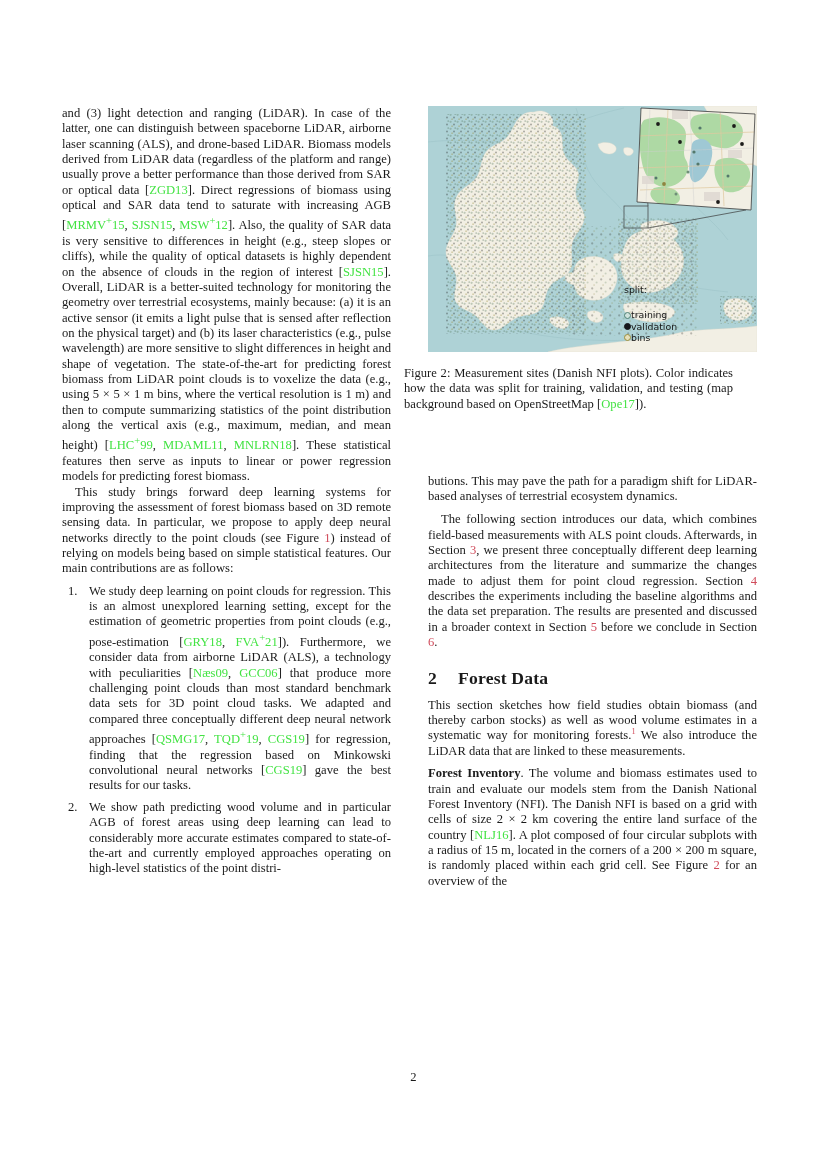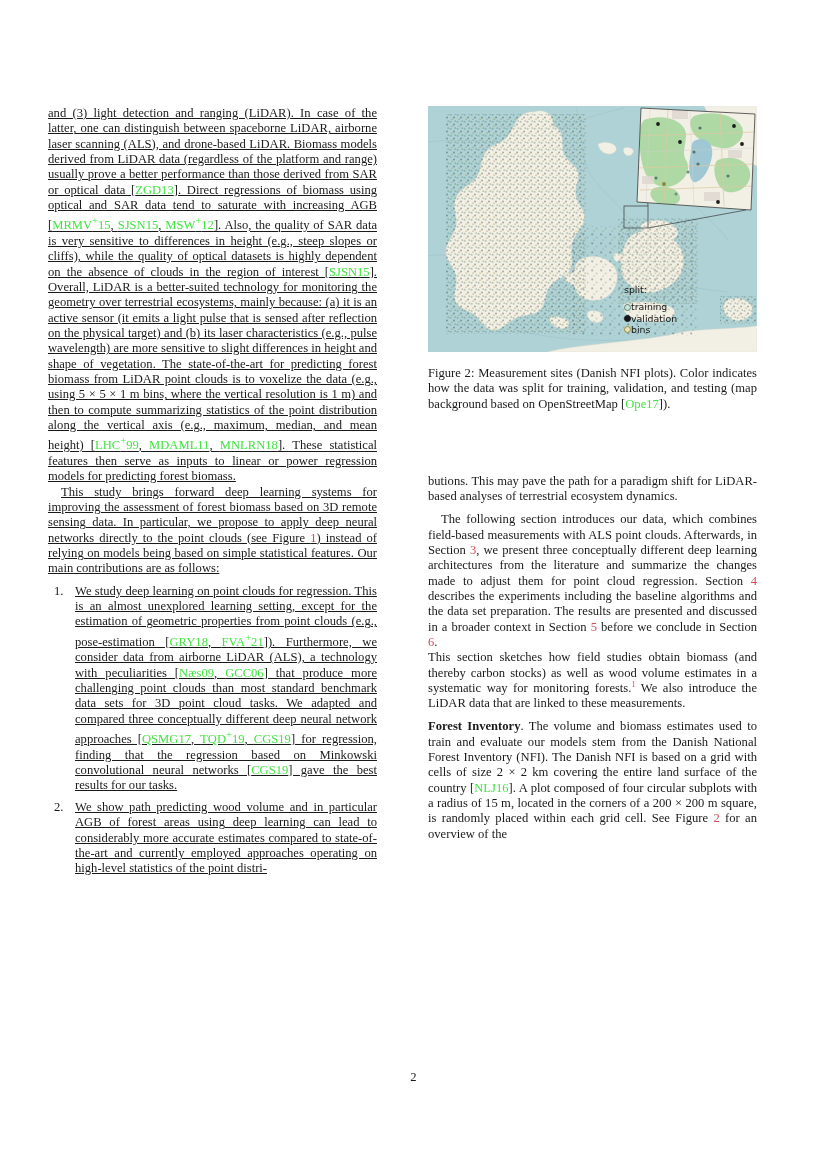--- a/index.html
+++ b/index.html
@@ -24,21 +24,21 @@
   .col {
     position: absolute;
     top: 106px;
     width: 329px;
     font-size: 12.6px;
     line-height: 15.35px;
     text-align: justify;
     text-justify: inter-word;
     hyphens: manual;
   }
-  .col-left  { left: 48px; text-decoration: underline; }
+  .col-left  { left: 62px; }
 
   p { margin: 0; text-indent: 0; }
   p.indent { text-indent: 13px; }
   p.gap { margin-top: 7.5px; }
 
   .cite { color: #43e343; }
   .ref  { color: #d04a5a; }
 
   sup.fn {
     color: #d04a5a;
@@ -88,32 +88,32 @@
     position: absolute;
     left: 196px;
     top: 178px;
     font-family: "DejaVu Sans", "Liberation Sans", sans-serif;
     font-size: 9.4px;
     line-height: 11.4px;
     color: #141414;
     white-space: nowrap;
   }
   .legend .lrow { display: flex; align-items: center; }
-  .legend .ltitle { margin-bottom: 6px; }
+  .legend .ltitle { margin-bottom: 14px; }
   .dot {
     width: 5px; height: 5px; border-radius: 50%;
     display: inline-block; flex: none;
   }
   .dot-training   { background: #cfe3dd; border: 1.1px solid #4d7f72; }
   .dot-validation { background: #16161a; border: 1.1px solid #16161a; }
   .dot-test       { background: #e6e0bb; border: 1.1px solid #9a8c3a; }
 
   .caption {
     position: absolute;
-    left: 428px;
+    left: 404px;
     top: 366px;
     width: 329px;
     font-size: 12.6px;
     line-height: 15.3px;
     text-align: justify;
   }
 
   .right-body {
     position: absolute;
     left: 428px;
@@ -353,20 +353,21 @@
   <div class="caption">
     <span>Figure 2:</span><span> Measurement sites (Danish NFI plots). Color indicates how the data was split for training, validation, and testing (map background based on OpenStreetMap [</span><span class="cite">Ope17</span><span>]).</span>
   </div>
 
   <div class="right-body">
 
     <p>butions. This may pave the path for a paradigm shift for LiDAR-based analyses of terrestrial ecosystem dynamics.</p>
 
     <p class="indent gap"><span>The following section introduces our data, which combines field-based measurements with ALS point clouds. Afterwards, in Section </span><span class="ref">3</span><span>, we present three conceptually different deep learning architectures from the literature and summarize the changes made to adjust them for point cloud regression. Section </span><span class="ref">4</span><span> describes the experiments including the baseline algorithms and the data set preparation. The results are presented and discussed in a broader context in Section </span><span class="ref">5</span><span> before we conclude in Section </span><span class="ref">6</span><span>.</span></p>
 
+    <h2 class="section"><span class="secnum">2</span><span>Forest Data</span></h2>
 
     <p><span>This section sketches how field studies obtain biomass (and thereby carbon stocks) as well as wood volume estimates in a systematic way for monitoring forests.</span><sup class="fn">1</sup><span> We also introduce the LiDAR data that are linked to these measurements.</span></p>
 
     <p class="gap"><span class="runin">Forest Inventory</span><span>. The volume and biomass estimates used to train and evaluate our models stem from the Danish National Forest Inventory (NFI). The Danish NFI is based on a grid with cells of size 2 × 2 km covering the entire land surface of the country [</span><span class="cite">NLJ16</span><span>]. A plot composed of four circular subplots with a radius of 15 m, located in the corners of a 200 × 200 m square, is randomly placed within each grid cell. See Figure </span><span class="ref">2</span><span> for an overview of the</span></p>
   </div>
 
 
   <div class="pagenum">2</div>
 
 </div>

